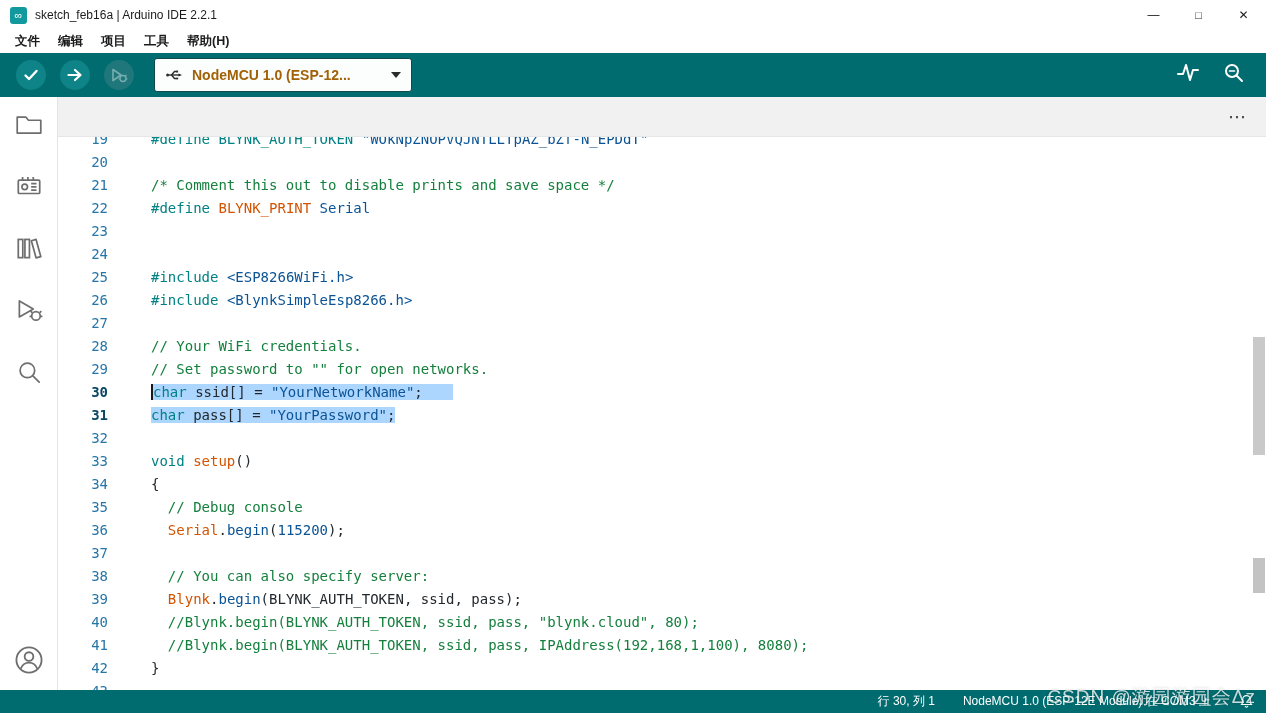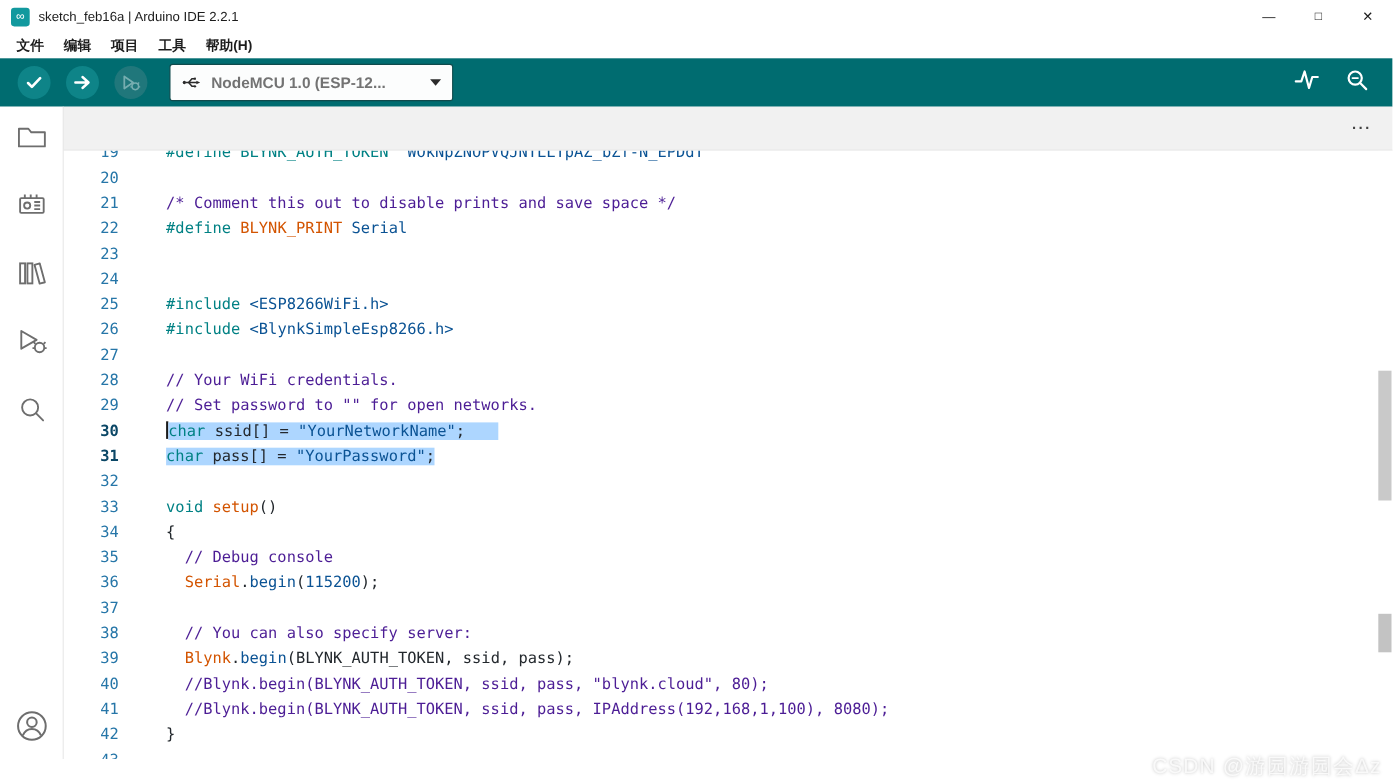--- a/index.html
+++ b/index.html
@@ -27,21 +27,21 @@
 
   
   .toolbar { height:44px; background:#006c70; display:flex; align-items:center; padding:0 14px 0 16px; }
   .tb-btn { width:30px; height:30px; border-radius:50%; margin-right:14px; flex:none;
             display:flex; align-items:center; justify-content:center; background:#0e8488; }
   .tb-btn.disabled { background:#20777b; }
   .tb-btn.disabled svg { opacity:.45; }
   .board-selector { margin-left:6px; height:34px; width:258px; background:#fcfdfd;
             border:1px solid #0f4a4c; border-radius:3px; display:flex; align-items:center;
             padding:0 10px; gap:9px; }
-  .board-label { font-size:14px; font-weight:bold; color:#737373; white-space:nowrap; overflow:hidden; }
+  .board-label { font-size:14px; font-weight:bold; color:#a16207; white-space:nowrap; overflow:hidden; }
   .caret-down { width:0; height:0; border-left:5px solid transparent; border-right:5px solid transparent;
             border-top:6px solid #2b2b2b; margin-left:auto; flex:none; }
   .toolbar-right { margin-left:auto; display:flex; gap:22px; align-items:center; padding-right:6px; }
 
   
   .main { display:flex; height:593px; }
   .sidebar { width:58px; border-right:1px solid #e4e4e4; background:#fff; position:relative; flex:none; }
   .side-item { position:absolute; left:0; width:57px; display:flex; justify-content:center; }
   .side-item svg { stroke:#6e6e6e; fill:none; stroke-width:1.6; }
 
@@ -55,21 +55,21 @@
   .editor { flex:1; position:relative; background:#fff; overflow:hidden;
             font-family:"DejaVu Sans Mono","Liberation Mono",monospace; font-size:14px; }
   .gutter { position:absolute; top:-9px; left:0; width:50px; text-align:right; }
   .ln { height:23px; line-height:23px; color:#2676a8; }
   .ln.active { color:#0b4766; font-weight:bold; }
   .code-area { position:absolute; top:-9px; left:93px; right:16px; }
   .code-line { height:23px; line-height:23px; white-space:pre; }
   .tk-pre, .tk-kw { color:#008184; }
   .tk-fn  { color:#d35400; }
   .tk-str, .tk-num, .tk-id { color:#0b5394; }
-  .tk-cmt { color:#4c1d95; }
+  .tk-cmt { color:#15803d; }
   .tk-pln { color:#23282d; }
   .code-text.sel { background:#add6ff; }
   .code-text.sel-eol { padding-right:30px; }
   .caret { display:inline-block; width:2px; height:16px; background:#1a1a1a; vertical-align:-3px; }
 
   .scrollbar { position:absolute; top:0; right:0; width:14px; bottom:0; background:#fff; }
   .sb-thumb { position:absolute; left:1px; width:12px; background:#c9c9c9; }
   .sb-thumb.t1 { top:200px; height:118px; }
   .sb-thumb.t2 { top:421px; height:35px; background:#c3c3c3; }
 
@@ -264,15 +264,27 @@
             <div class="code-line"><span class="code-text"></span></div>
           </div>
         <div class="scrollbar">
           <div class="sb-thumb t1"></div>
           <div class="sb-thumb t2"></div>
         </div>
       </div>
     </div>
   </div>
 
+  <div class="statusbar">
+    <div class="sb-right">
+      <span class="sb-item">行 30, 列 1</span>
+      <span class="sb-item">NodeMCU 1.0 (ESP-12E Module) 在 COM3 上</span>
+      <span class="bell">
+        <svg width="15" height="15" viewBox="0 0 18 18">
+          <path d="M9 2 C6.2 2 4.5 4 4.5 6.6 V10.2 L3 12.6 H15 L13.5 10.2 V6.6 C13.5 4 11.8 2 9 2 Z"></path>
+          <path d="M7.4 14.2 C7.7 15.2 8.3 15.7 9 15.7 C9.7 15.7 10.3 15.2 10.6 14.2"></path>
+        </svg>
+      </span>
+    </div>
+  </div>
 
   <div class="watermark">CSDN @游园游园会Δz</div>
 </div>
 
 </body></html>

